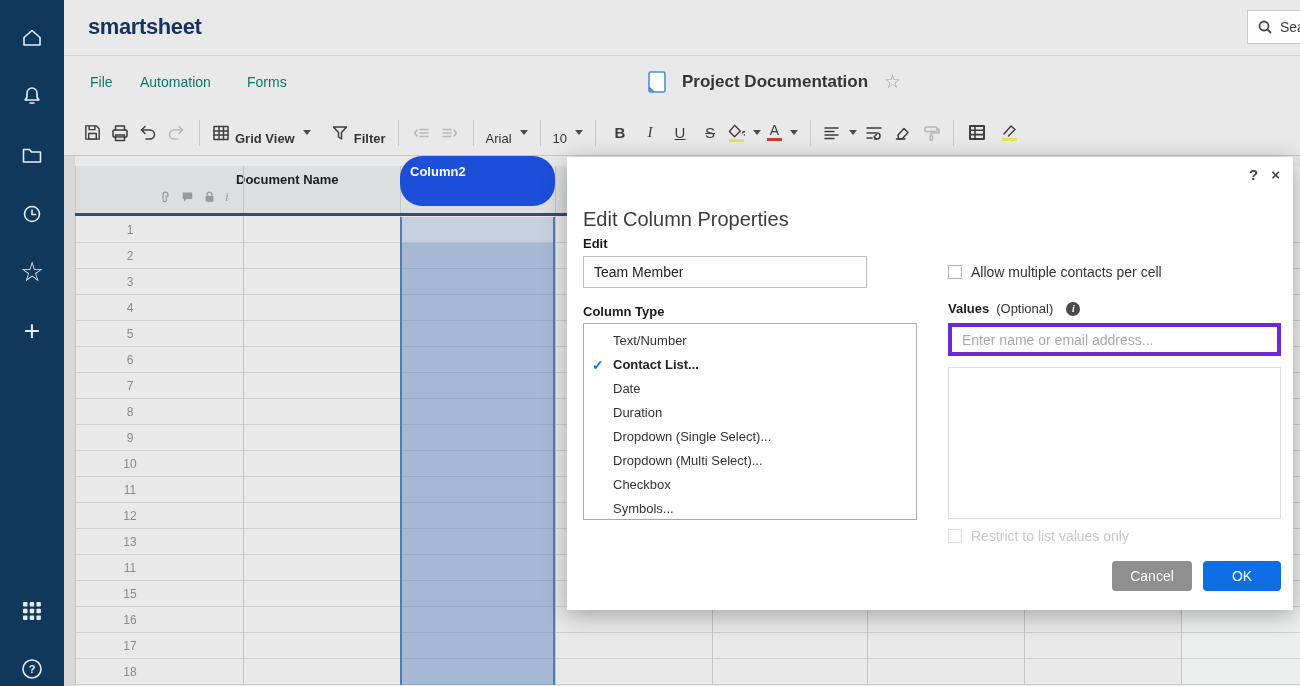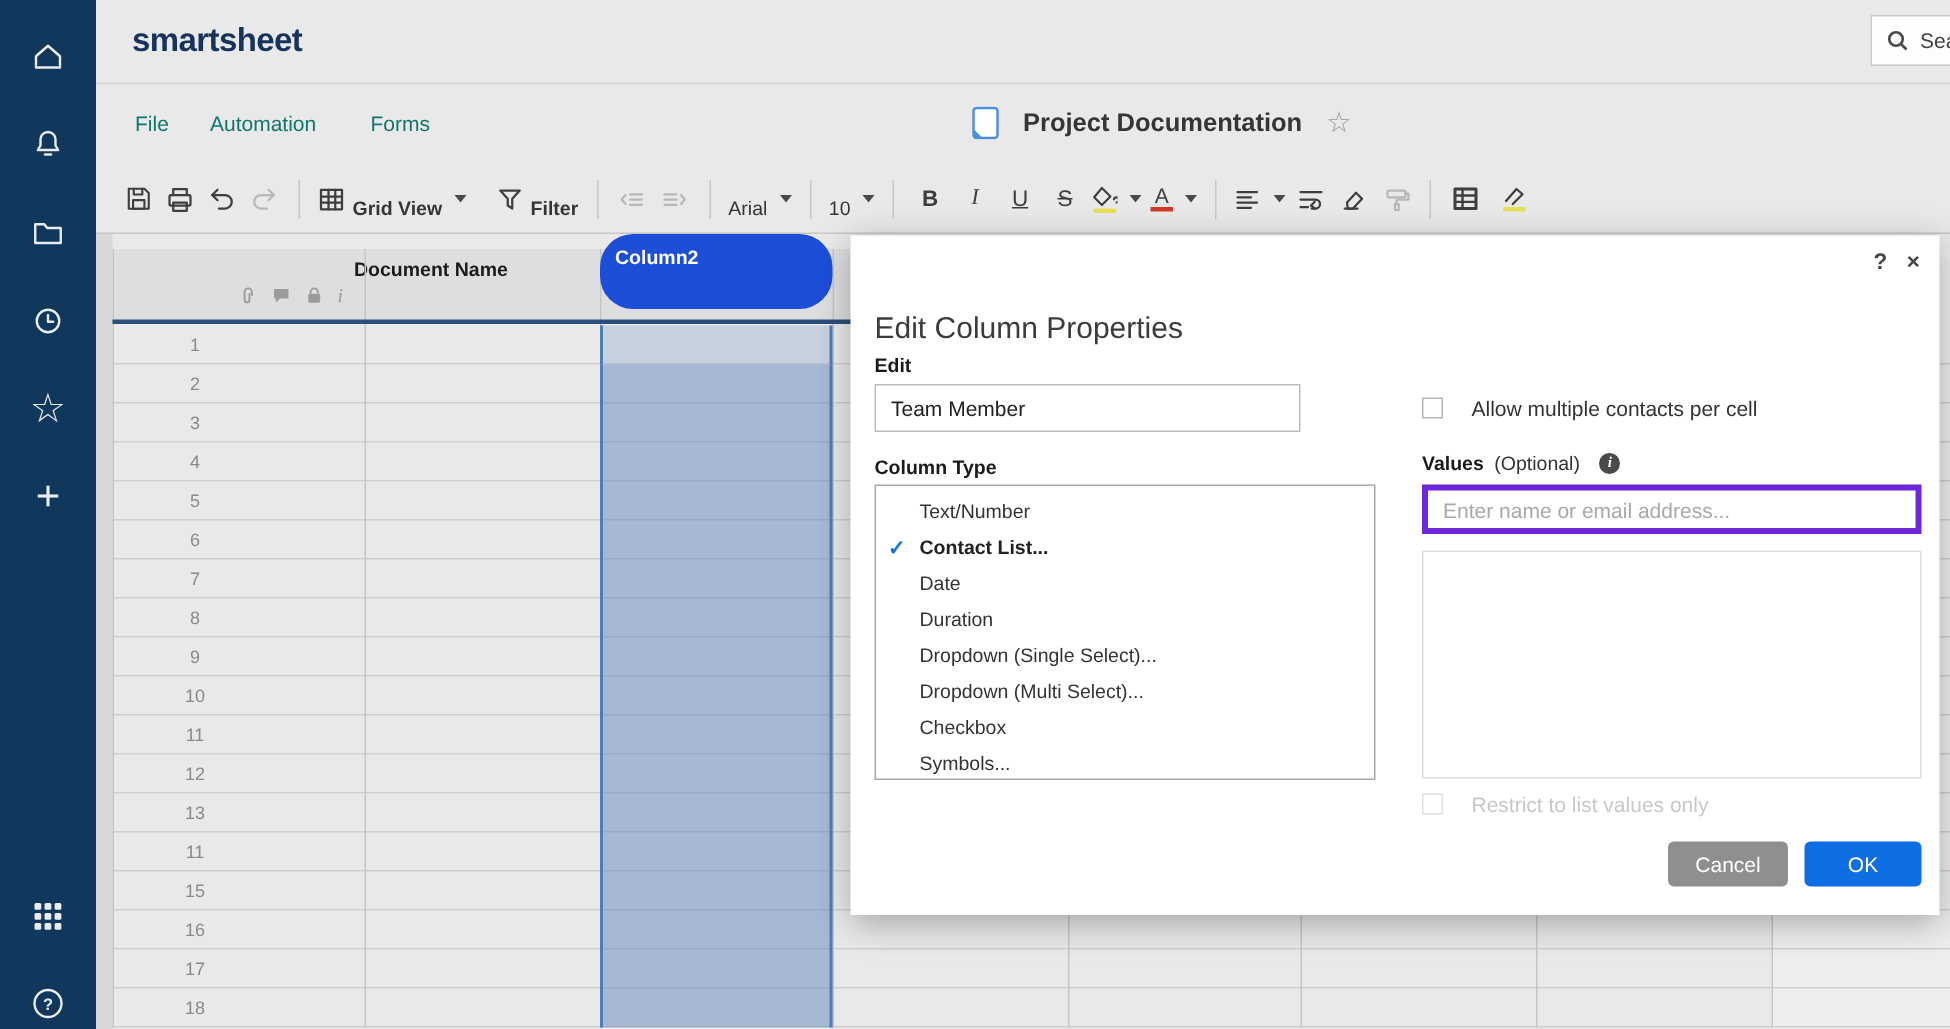--- a/index.html
+++ b/index.html
@@ -62,21 +62,21 @@
   #dialog { position:absolute; left:567px; top:157px; width:726px; height:453px; background:#ffffff; box-shadow:0 5px 22px rgba(0,0,0,0.3); z-index:30; }
   #dlg-corner { position:absolute; right:13px; top:9px; display:flex; gap:13px; font-size:15px; color:#444; font-weight:700; }
   #dlg-corner span { cursor:pointer; }
   #dlg-title { position:absolute; left:16px; top:28px; font-size:20px; font-weight:400; color:#3c3c3c;margin-top:23px; }
   .dlg-label { position:absolute; font-size:13px; font-weight:700; color:#1a1a1a; }
   #name-input { position:absolute; left:16px; top:99px; width:284px; height:32px; border:1px solid #bdbdbd; background:#fff; font-family:"Liberation Sans",sans-serif; font-size:14px; color:#222; padding:0 10px; }
   #type-list { position:absolute; left:16px; top:166px; width:334px; height:197px; border:1px solid #a9a9a9; background:#fff; padding-top:5px; overflow:hidden; }
   .type-item { position:relative; height:24px; line-height:24px; font-size:13px; color:#333; padding-left:29px; cursor:pointer; }
   .type-item.sel { font-weight:700; color:#222; }
   .type-item .chk { position:absolute; left:8px; top:0; color:#1273e6; font-weight:700; font-size:14px; }
-  .cbx-row { position:absolute; display:flex; align-items:center; gap:19px; font-size:14px; color:#333; }
+  .cbx-row { position:absolute; display:flex; align-items:center; gap:9px; font-size:14px; color:#333; }
   .cbx { width:14px; height:14px; border:1.5px solid #b5b5b5; background:#fff; flex:0 0 auto; cursor:pointer; }
   .cbx-row.dis { color:#c8c8c8; }
   .cbx-row.dis .cbx { border-color:#e0e0e0; cursor:default; }
   #values-row { position:absolute; left:381px; top:144px; display:flex; align-items:center; gap:7px; }
   #values-row .opt { font-weight:400; font-size:13px; color:#333; }
   .info-ic { width:14px; height:14px; border-radius:50%; background:#4a4a4a; color:#fff; font-size:10px; font-weight:700; display:flex; align-items:center; justify-content:center; font-family:"Liberation Serif",serif; font-style:italic; }
   #values-input { position:absolute; left:381px; top:166px; width:333px; height:33px; border:4px solid #6d28d9; font-family:"Liberation Sans",sans-serif; font-size:14px; padding:0 10px; color:#222; }
   #values-input::placeholder { color:#a9a9a9; }
   #values-box { position:absolute; left:381px; top:210px; width:333px; height:152px; border:1px solid #dedede; background:#fff; }
   .btn { position:absolute; top:404px; height:30px; border:none; border-radius:4px; color:#fff; font-family:"Liberation Sans",sans-serif; font-size:14px; cursor:pointer; }

